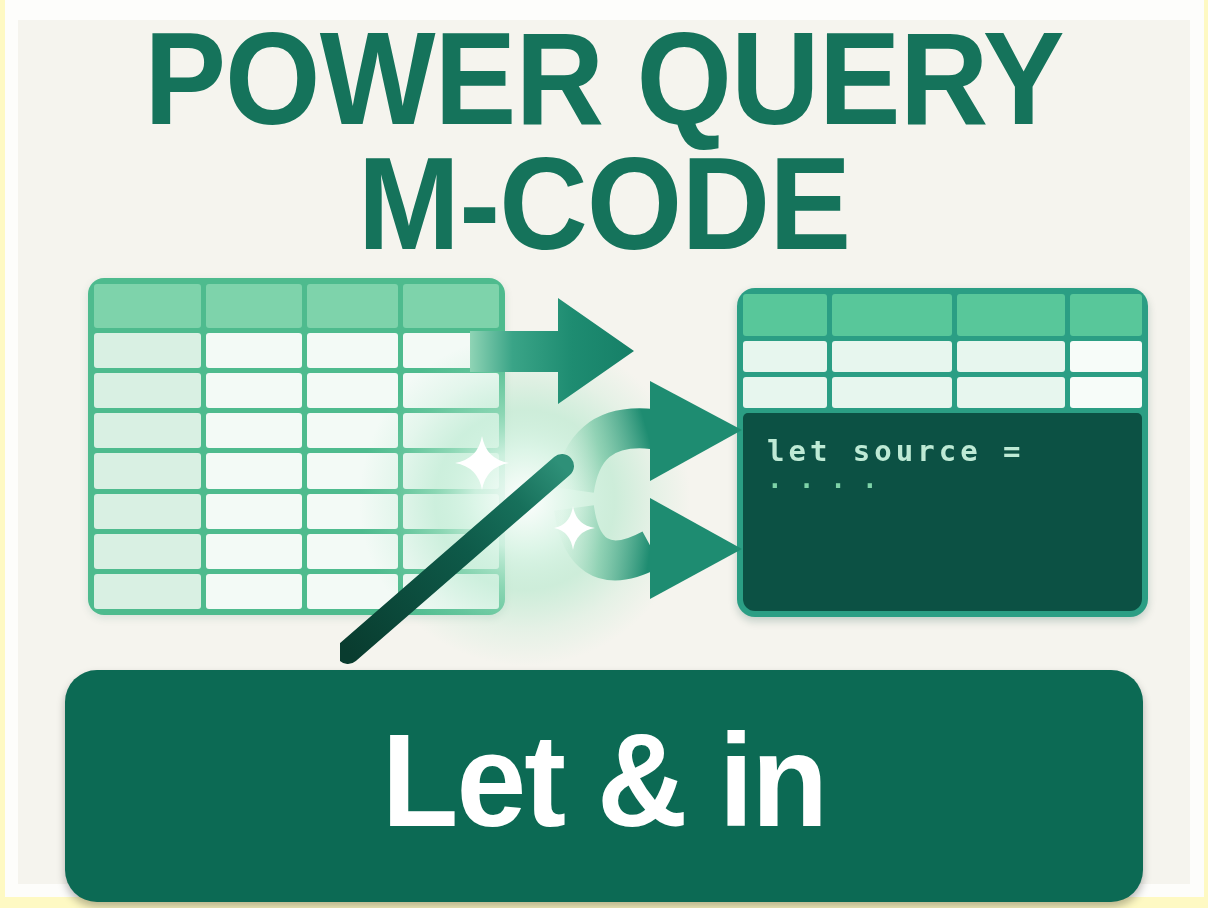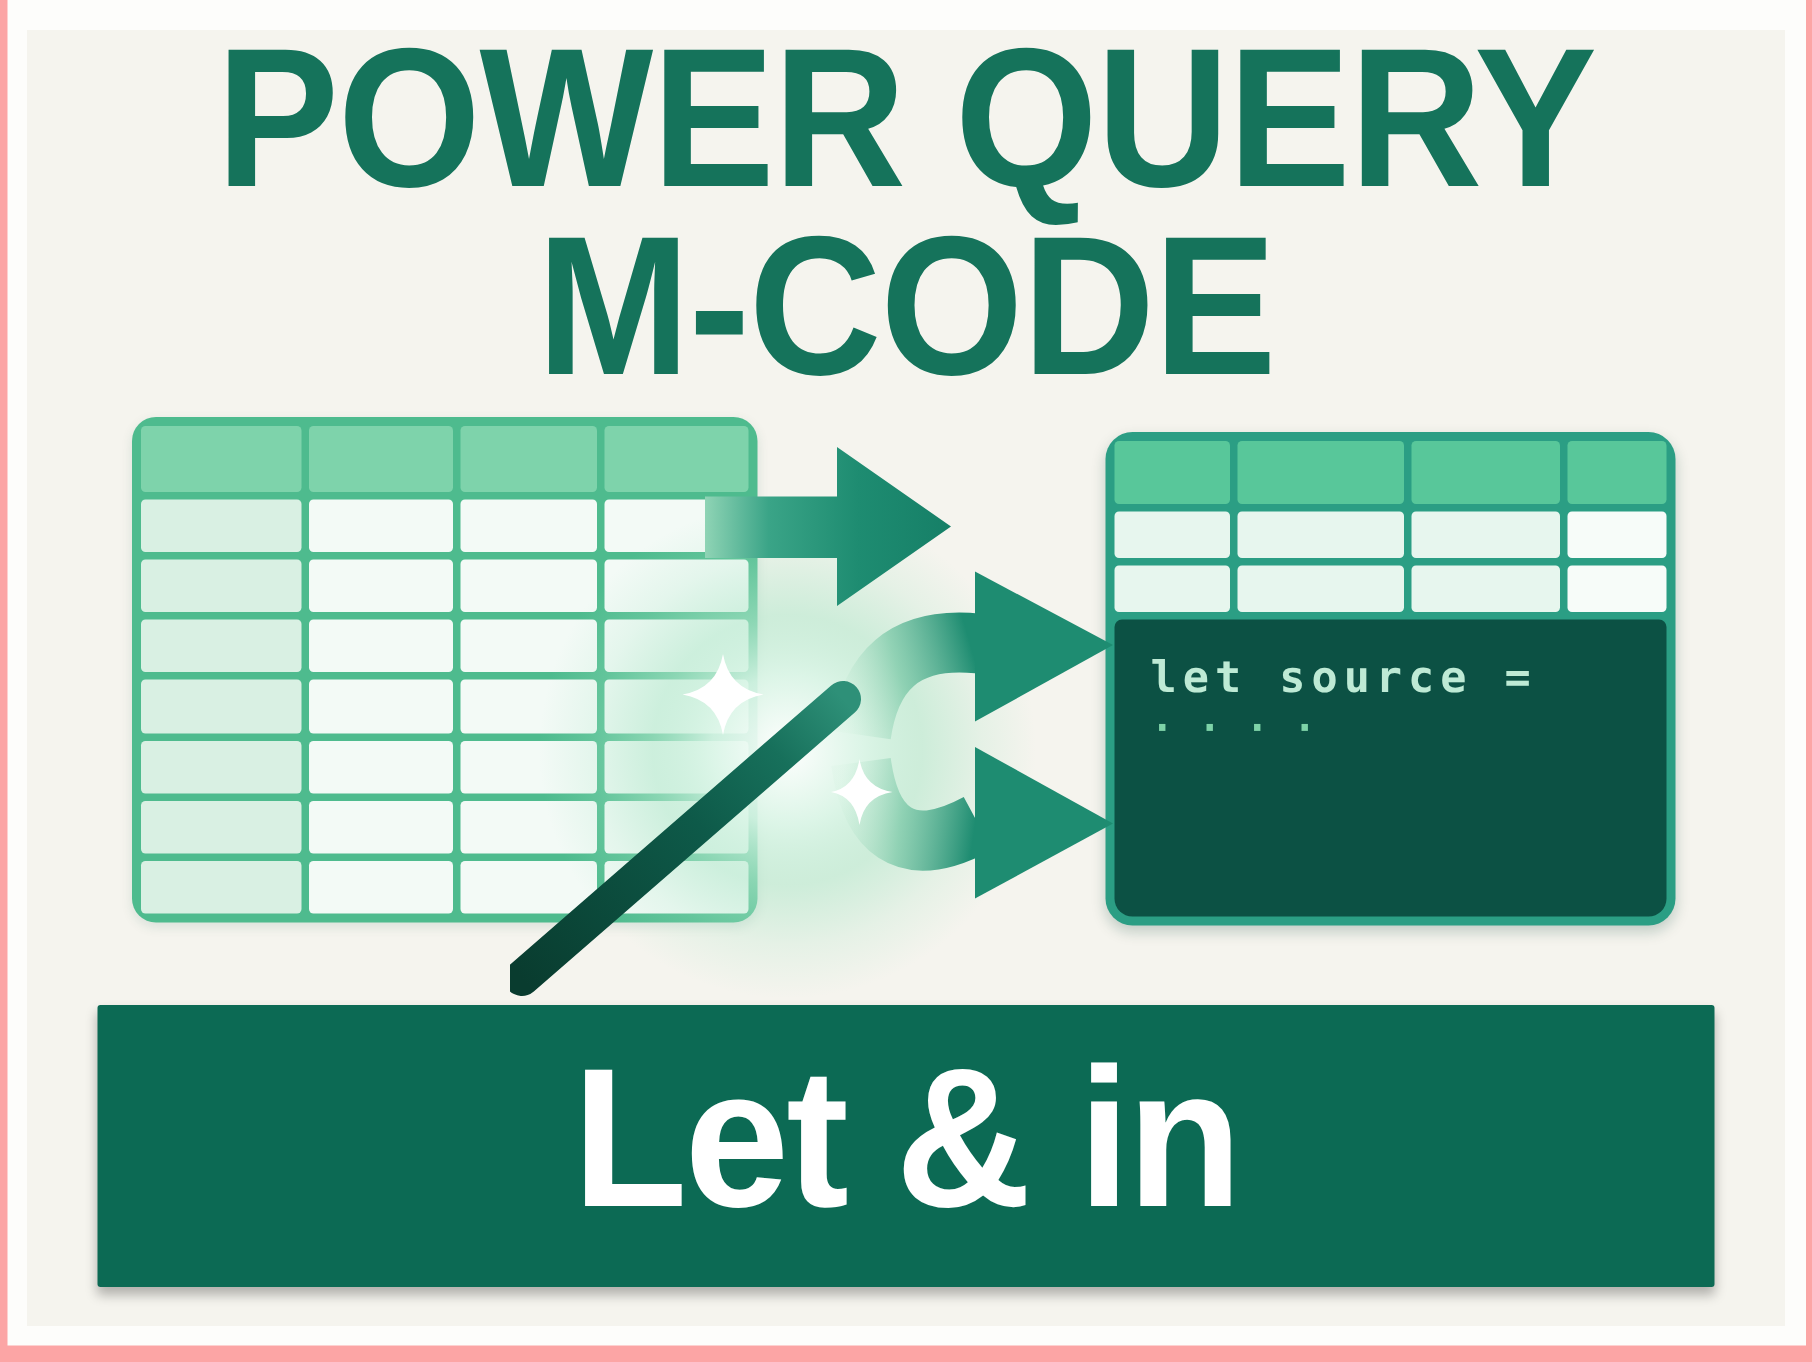--- a/index.html
+++ b/index.html
@@ -1,37 +1,37 @@
 <!DOCTYPE html>
 <html><head>
 <meta charset="utf-8">
 <style>
   html,body{margin:0;padding:0;background:#000;}
-  .stage{position:relative;width:1208px;height:908px;overflow:hidden;background:#fca5a5;
+  .stage{position:relative;width:1208px;height:908px;overflow:hidden;background:#fef9c3;
          font-family:"Liberation Sans",sans-serif;}
   .paper{position:absolute;left:5px;top:0;right:4px;bottom:11px;background:#FDFDFB;}
   .canvas{position:absolute;left:18px;top:20px;right:18px;bottom:24px;background:#F5F4EE;}
 
   
   .title{position:absolute;left:0;right:0;top:16px;text-align:center;z-index:2;
          color:#15735B;font-weight:bold;font-size:132px;line-height:0.95;
          letter-spacing:-1px;transform:scaleX(0.93);transform-origin:50% 0;}
 
   
   .left-table{position:absolute;left:88px;top:278px;width:417px;height:337px;z-index:2;
               background:#4EBB8E;border-radius:16px;padding:6px;box-sizing:border-box;
               display:grid;grid-template-columns:1.12fr 1fr .95fr 1fr;
               grid-template-rows:44px repeat(7,1fr);gap:5px;
               box-shadow:0 3px 8px rgba(20,90,70,.12);}
   .lt-cell{background:#F3FAF6;border-radius:3px;}
   .lt-col1{background:#D9F0E3;}
   .lt-head{background:#7ED3AB;}
 
   
-  .right-panel{position:absolute;left:737px;top:288px;width:380px;height:329px;z-index:2;
+  .right-panel{position:absolute;left:737px;top:288px;width:411px;height:329px;z-index:2;
                background:#2B9E84;border-radius:18px;padding:6px;box-sizing:border-box;
                display:flex;flex-direction:column;gap:5px;
                box-shadow:0 4px 9px rgba(10,70,55,.22);}
   .rp-grid{display:grid;grid-template-columns:1.05fr 1.5fr 1.35fr .9fr;gap:5px;}
   .rp-head{height:42px;}
   .rp-row{height:31px;}
   .rp-cell{border-radius:3px;}
   .rp-hcell{background:#58C79A;}
   .rp-dcell{background:#E7F6EE;}
   .rp-dcell:last-child{background:#F7FCF9;}
@@ -39,22 +39,22 @@
            padding:18px 0 0 24px;box-sizing:border-box;
            font-family:"DejaVu Sans Mono",monospace;font-weight:bold;
            color:#BEEAD5;font-size:29px;letter-spacing:4px;line-height:1.38;
            white-space:nowrap;overflow:hidden;}
   .code-dots{color:#7ED3A8;letter-spacing:16px;font-size:26px;line-height:1.2;}
 
   
   .fx{position:absolute;left:340px;top:260px;width:420px;height:420px;z-index:3;}
 
   
-  .banner{position:absolute;left:65px;top:670px;width:1078px;height:188px;z-index:2;
-          background:#0C6A54;border-radius:2px;display:flex;align-items:center;
+  .banner{position:absolute;left:65px;top:670px;width:1078px;height:232px;z-index:2;
+          background:#0C6A54;border-radius:32px;display:flex;align-items:center;
           justify-content:center;box-shadow:0 5px 8px rgba(0,0,0,.28);}
   .banner-text{color:#FFFFFF;font-weight:bold;font-size:132px;letter-spacing:-2px;
                transform:scaleX(0.95);line-height:1;padding-bottom:10px;}
 </style>
 </head>
 <body>
 
 <div class="stage">
   <div class="paper"></div>
   <div class="canvas"></div>

